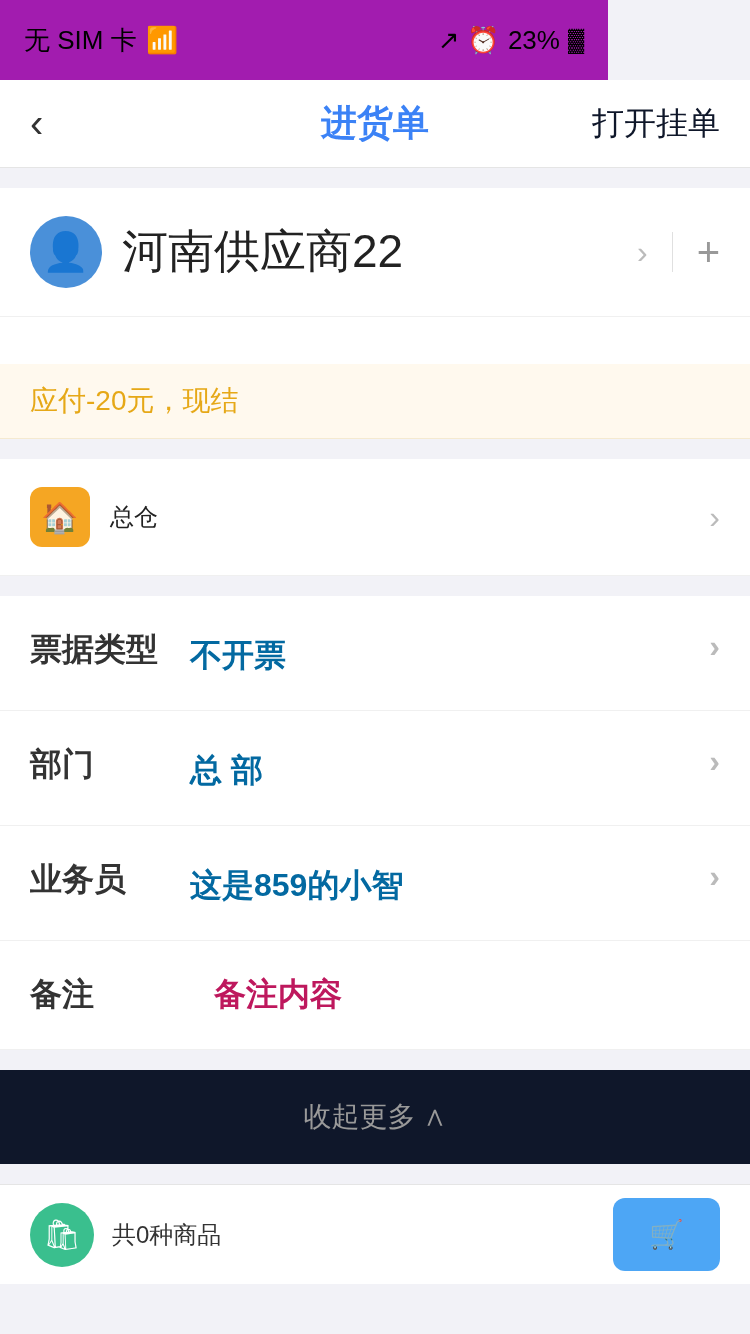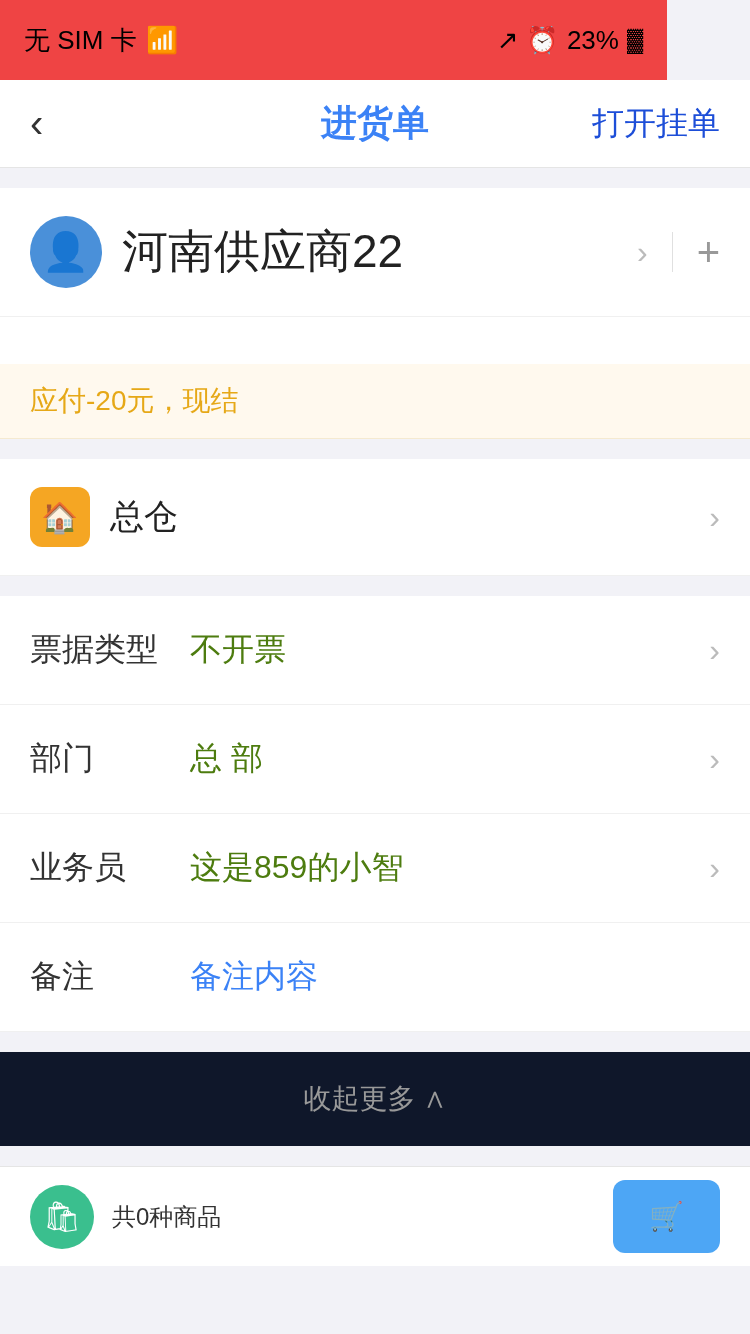--- a/index.html
+++ b/index.html
@@ -7,23 +7,23 @@
     body {
       width: 750px;
       min-height: 1334px;
       font-family: -apple-system, 'PingFang SC', 'Helvetica Neue', sans-serif;
       background: #f2f2f7;
       font-size: 32px;
     }
 
     
     .status-bar {
-      width: 667px;
+      width: 608px;
       height: 80px;
-      background: #ef4444;
+      background: #a21caf;
       display: flex;
       align-items: center;
       justify-content: space-between;
       padding: 0 24px;
       font-size: 28px;
       color: #000;
     }
     .status-left {
       display: flex;
       align-items: center;
@@ -70,21 +70,21 @@
     .nav-title {
       font-size: 36px;
       font-weight: 600;
       color: #3b82f6;
       position: absolute;
       left: 50%;
       transform: translateX(-50%);
     }
     .nav-action {
       font-size: 32px;
-      color: #1d4ed8;
+      color: #0f172a;
       cursor: pointer;
     }
 
     
     .section-gap {
       height: 20px;
       background: #f2f2f7;
     }
 
     
@@ -144,41 +144,43 @@
       padding: 18px 30px;
       font-size: 28px;
       color: #e6a817;
       border-bottom: 1px solid #f5ead0;
       margin-top: 47px;
     }
 
     
     .form-row {
       display: flex;
-      align-items: center;
       padding: 32px 30px;
       background: #fff;
       border-bottom: 1px solid #f0f0f0;
       min-height: 96px;
+      font-weight: bold;
     }
     .form-label {
       font-size: 32px;
       color: #333;
       width: 160px;
       flex-shrink: 0;
     }
     .form-value {
       flex: 1;
       font-size: 32px;
-      color: #4d7c0f;
+      color: #0369a1;
+      margin-top: 6px;
     }
     .form-placeholder {
       flex: 1;
       font-size: 32px;
-      color: #3b82f6;
+      color: #be185d;
+      margin-left: 24px;
     }
     .form-icon-row {
       display: flex;
       align-items: center;
       padding: 28px 30px;
       background: #fff;
       border-bottom: 1px solid #f0f0f0;
     }
     .warehouse-icon {
       width: 60px;
@@ -190,21 +192,21 @@
       justify-content: center;
       margin-right: 20px;
       flex-shrink: 0;
     }
     .warehouse-symbol {
       color: #fff;
       font-size: 30px;
     }
     .warehouse-name {
       flex: 1;
-      font-size: 34px;
+      font-size: 24px;
       color: #222;
     }
 
     
     .collapse-row {
       background: #0f172a;
       text-align: center;
       padding: 28px 0;
       font-size: 28px;
       color: #999;

